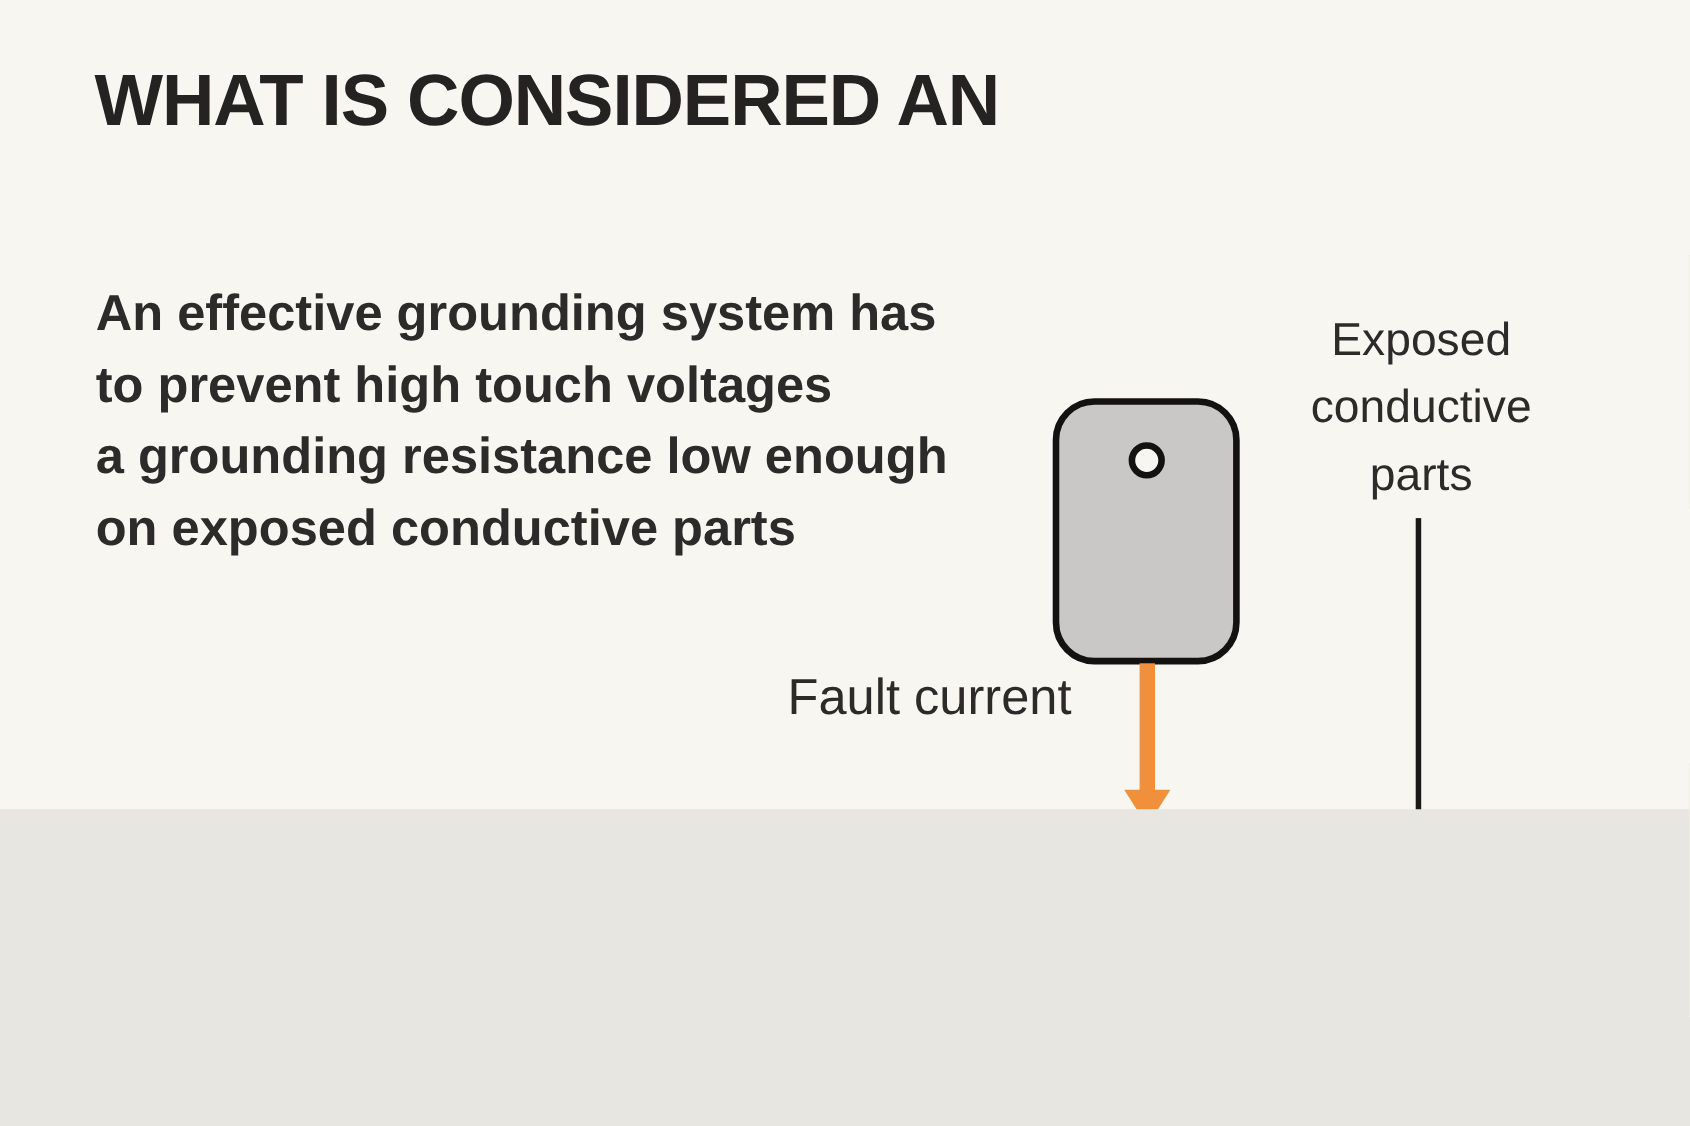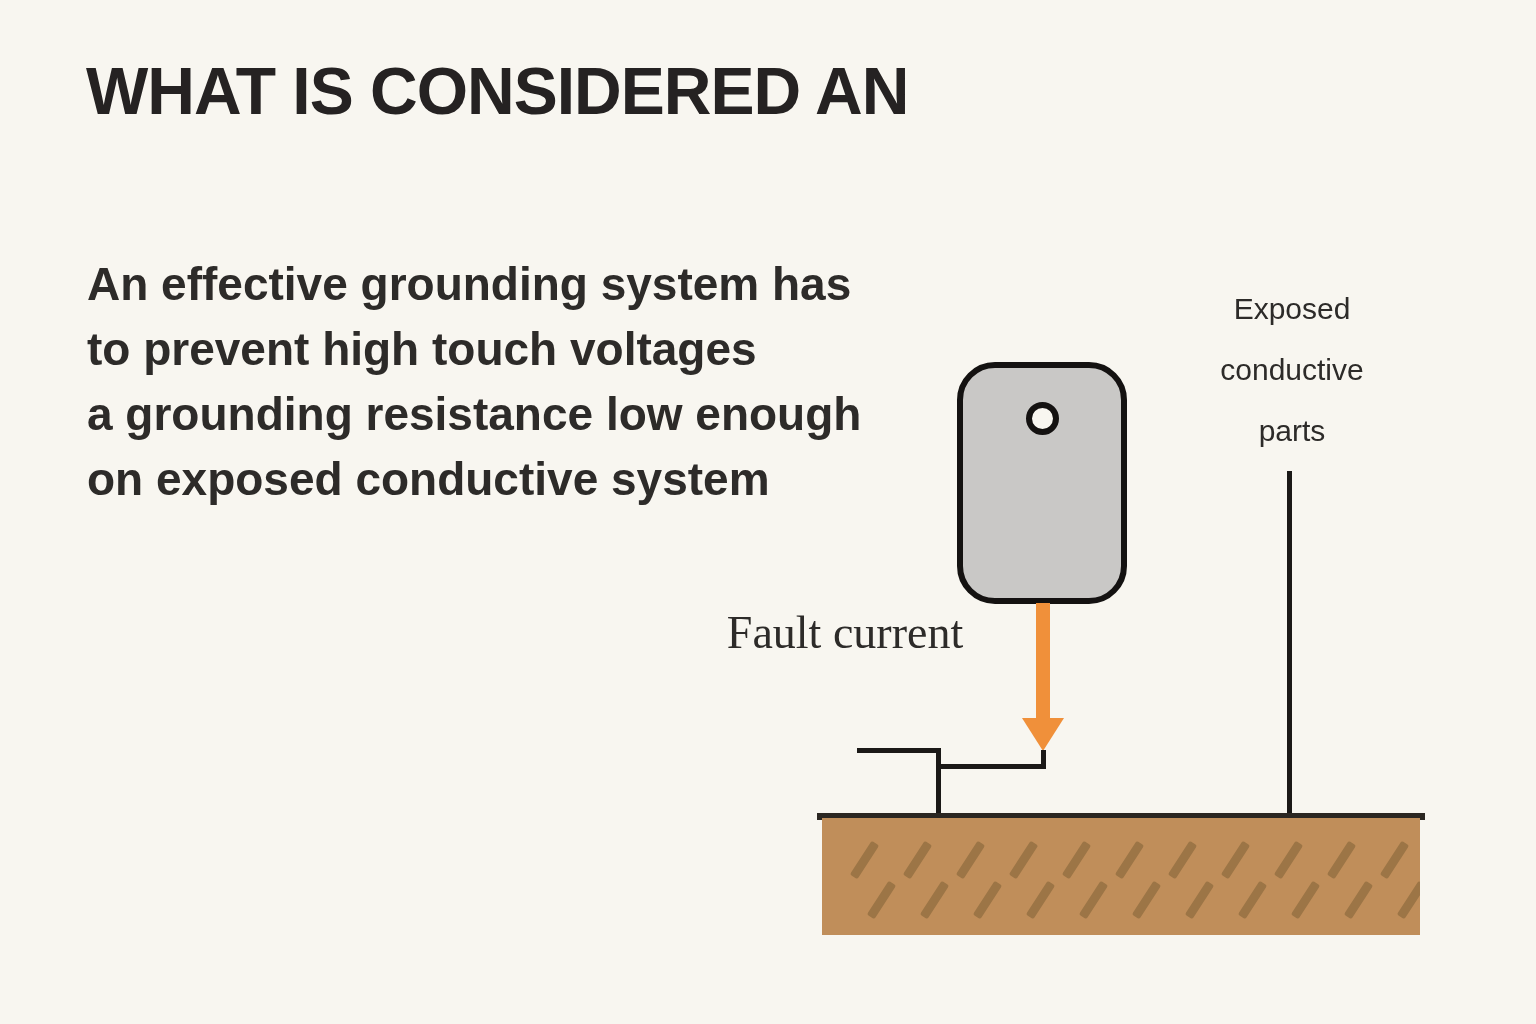--- a/index.html
+++ b/index.html
@@ -4,21 +4,21 @@
 <style>
   html, body {
     margin: 0;
     padding: 0;
     background: #e8e6e0;
     font-family: "Liberation Sans", sans-serif;
   }
   #canvas {
     position: relative;
     width: 1536px;
-    height: 1024px;
+    height: 736px;
     background: var(--bg, #f8f6f0);
     overflow: hidden;
   }
   
   .title {
     position: absolute;
     left: 86px;
     top: 52px;
     font-size: 66px;
     line-height: 79px;
@@ -34,34 +34,33 @@
     line-height: 65px;
     font-weight: 700;
     color: var(--body-text, #2d2b29);
   }
   .exposed-label {
     position: absolute;
     left: 1162px;
     top: 278px;
     width: 260px;
     text-align: center;
-    font-size: 30px;
+    font-size: 42px;
     line-height: 61px;
     color: var(--body-text, #2d2b29);
   }
   .fault-label {
     position: absolute;
     left: 695px;
     top: 604px;
     width: 300px;
     text-align: center;
     font-size: 46px;
     line-height: 58px;
     color: var(--body-text, #2d2b29);
-    font-family: Liberation Serif, serif;
   }
   
   .appliance {
     position: absolute;
     left: 957px;
     top: 362px;
     width: 170px;
     height: 242px;
     box-sizing: border-box;
     background: var(--device-fill, #c9c8c6);
@@ -138,21 +137,21 @@
 <div id="canvas">
 
   <h1 class="title" style="margin:0;">
     <div>WHAT IS CONSIDERED AN</div>
   </h1>
 
   <div class="intro">
     <div>An effective grounding system has</div>
     <div>to prevent high touch voltages</div>
     <div>a grounding resistance low enough</div>
-    <div>on exposed conductive system</div>
+    <div>on exposed conductive parts</div>
   </div>
 
   <div>
 
     <div class="exposed-label">
       <div>Exposed</div>
       <div>conductive</div>
       <div>parts</div>
     </div>
 

